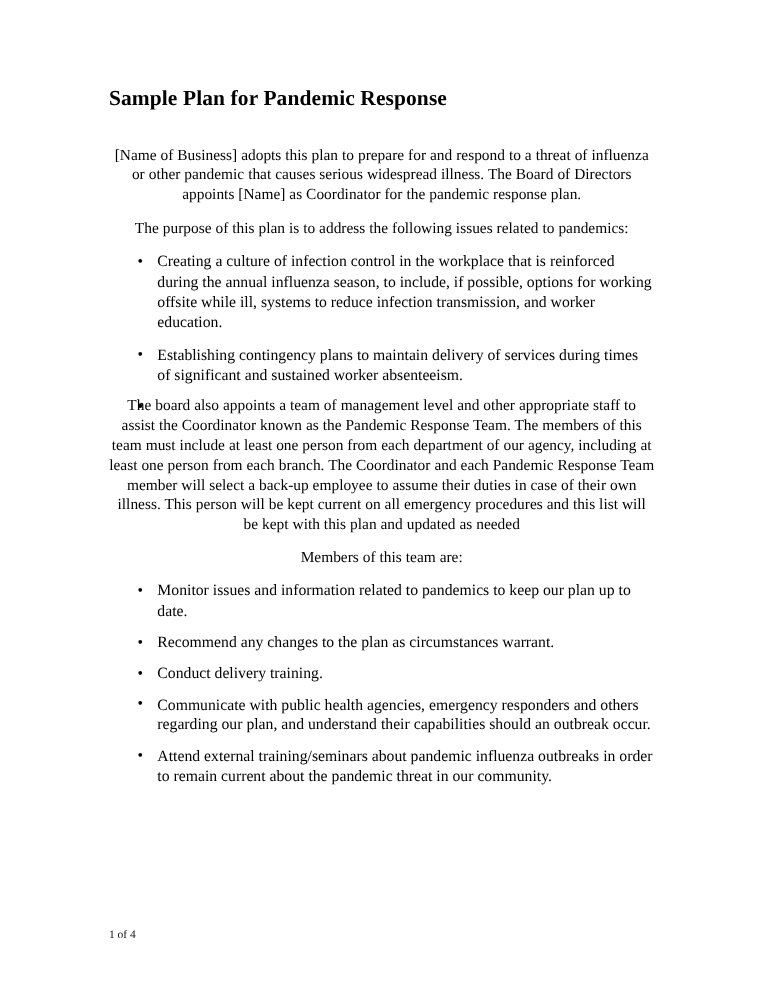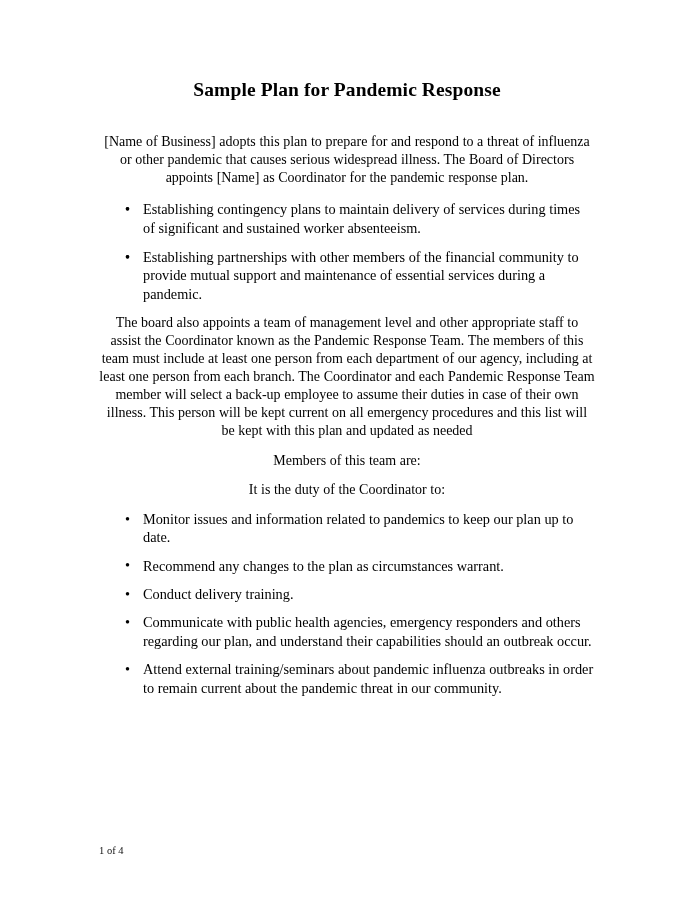--- a/index.html
+++ b/index.html
@@ -24,21 +24,21 @@
   }
   .content {
     position: absolute;
     left: 99px;
     top: 78px;
     width: 496px;
   }
   .doc-title {
     font-size: 19.5px;
     font-weight: bold;
-    text-align: center;
+    text-align: left;
     letter-spacing: 0.1px;
     margin: 0 0 32px 0;
     line-height: 1.2;
   }
   .para {
     font-size: 14px;
     line-height: 1.285;
     margin: 0 0 10px 0;
     text-align: center;
     word-spacing: 0.1px;
@@ -95,44 +95,44 @@
 <body>
 
 <div class="page">
 
   <div class="content">
 
     <h1 class="doc-title">Sample Plan for Pandemic Response</h1>
 
     <p class="para para-lead">[Name of Business] adopts this plan to prepare for and respond to a threat of influenza or other pandemic that causes serious widespread illness. The Board of Directors appoints [Name] as Coordinator for the pandemic response plan.</p>
 
+    <p class="para para-spaced">The purpose of this plan is to address the following issues related to pandemics:</p>
 
     <ul class="bullet-list">
       <li>
         <span class="bullet-mark">•</span>
+        <span>Creating a culture of infection control in the workplace that is reinforced during the annual influenza season, to include, if possible, options for working offsite while ill, systems to reduce infection transmission, and worker education.</span>
       </li>
       <li>
         <span class="bullet-mark">•</span>
         <span>Establishing contingency plans to maintain delivery of services during times of significant and sustained worker absenteeism.</span>
       </li>
       <li>
         <span class="bullet-mark">•</span>
       </li>
       <li>
         <span class="bullet-mark">•</span>
-        <span>Establishing partnerships with other members of the financial community to provide mutual support and maintenance of essential services during a pandemic.</span>
       </li>
     </ul>
 
     <p class="para para-block">The board also appoints a team of management level and other appropriate staff to assist the Coordinator known as the Pandemic Response Team.  The members of this team must include at least one person from each department of our agency, including at least one person from each branch. The Coordinator and each Pandemic Response Team member will select a back-up employee to assume their duties in case of their own illness.  This person will be kept current on all emergency procedures and this list will be kept with this plan and updated as needed</p>
 
     <p class="para para-spaced">Members of this team are:</p>
 
 
-    <p class="para para-spaced"> It is the duty of the Coordinator to:</p>
 
     <ul class="bullet-list list-tight">
       <li>
         <span class="bullet-mark">•</span>
         <span>Monitor issues and information related to pandemics to keep our plan up to date.</span>
       </li>
       <li>
         <span class="bullet-mark">•</span>
         <span>Recommend any changes to the plan as circumstances warrant.</span>
       </li>

